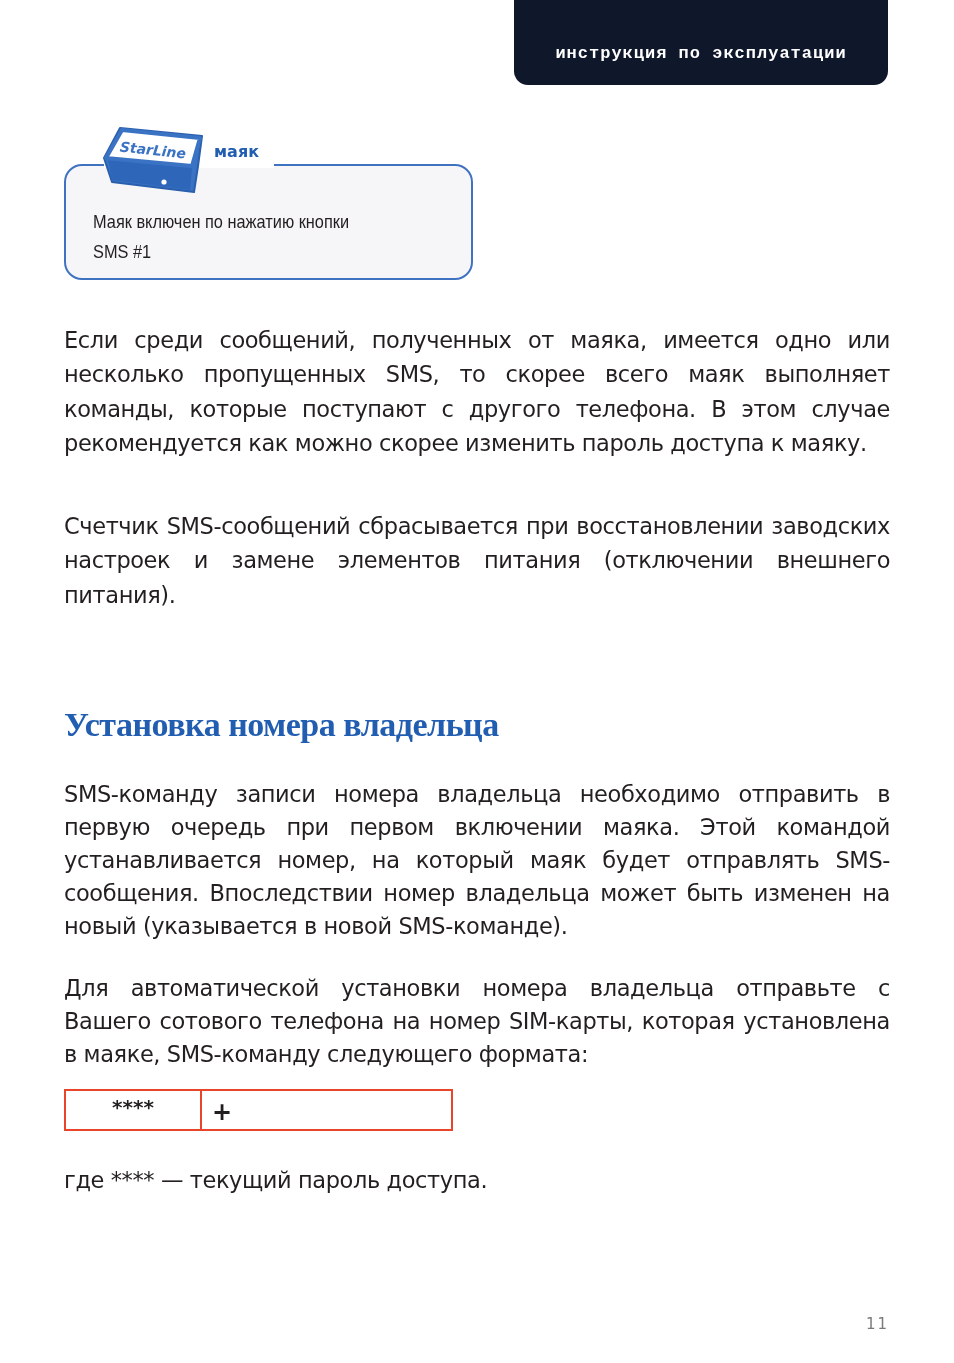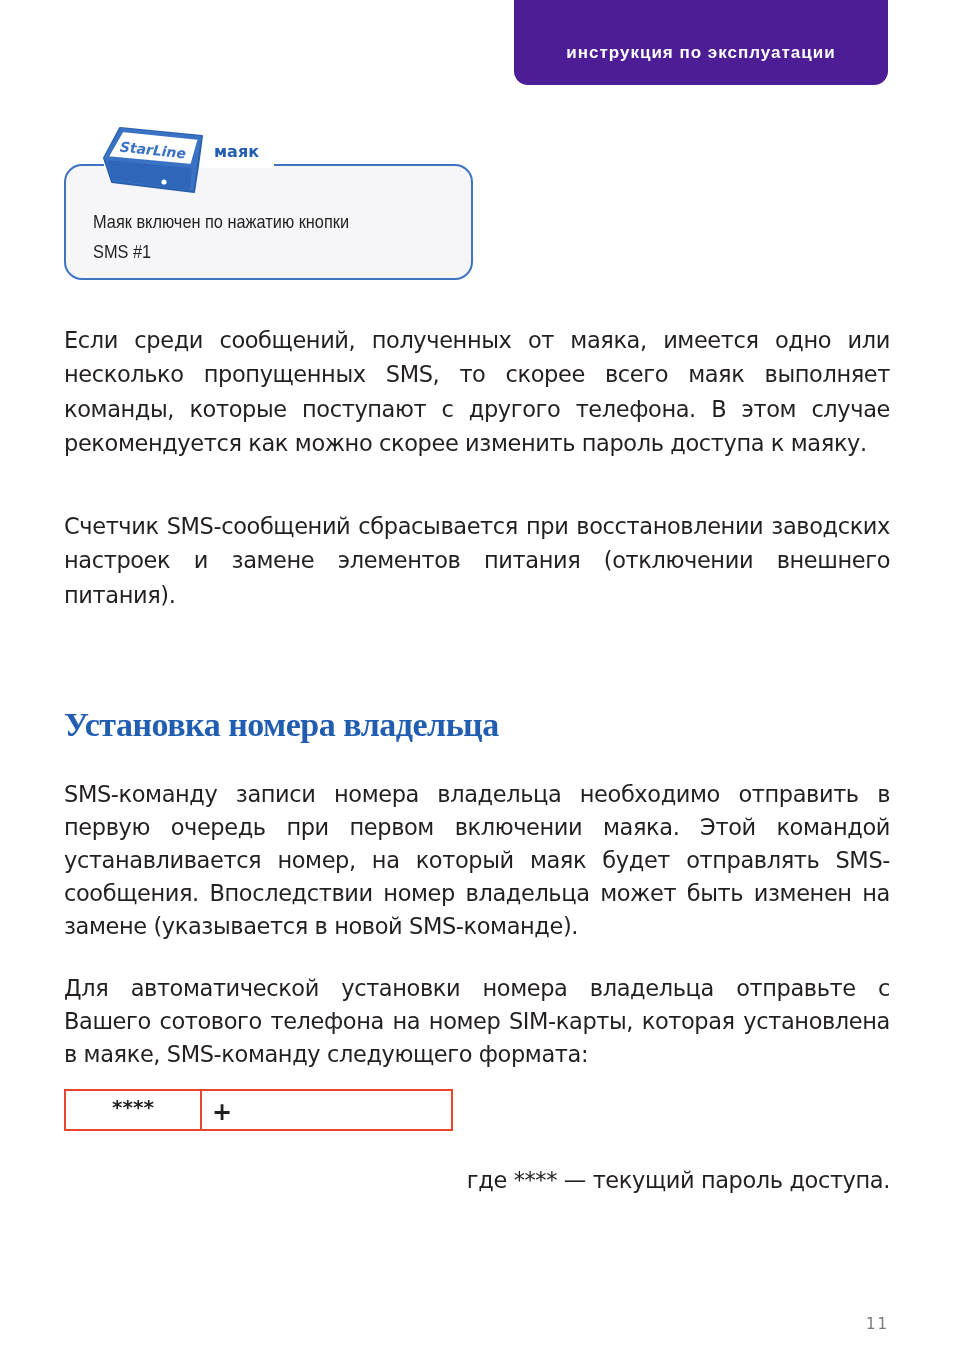--- a/index.html
+++ b/index.html
@@ -2,25 +2,25 @@
 <html><head>
 <meta charset="utf-8">
 <style>
   html, body { margin: 0; padding: 0; }
   body {
     width: 954px; height: 1363px; background: #ffffff; position: relative;
     font-family: "DejaVu Sans", sans-serif; color: #231f20; overflow: hidden;
   }
   .header-tab {
     position: absolute; left: 514px; top: 0; width: 374px; height: 85px;
-    background: #4c1d95; border-radius: 0 0 14px 14px;
+    background: #0f172a; border-radius: 0 0 14px 14px;
     color: #ffffff; font-weight: bold; font-size: 17px; letter-spacing: 1px;
     display: flex; align-items: flex-end; justify-content: center;
     padding-bottom: 22px; box-sizing: border-box;
-    font-family: Liberation Sans, sans-serif;
+    font-family: Liberation Mono, monospace;
   }
   .sms-box {
     position: absolute; left: 64px; top: 164px; width: 409px; height: 116px;
     border: 2px solid #3f73c2; border-radius: 18px; background: #f6f6f8;
     box-sizing: border-box;
   }
   .sms-box-gap {
     position: absolute; left: 38px; top: -3px; width: 170px; height: 5px; background: #ffffff;
   }
   .device-icon { position: absolute; left: 98px; top: 122px; width: 112px; height: 74px; }
@@ -33,21 +33,21 @@
     position: absolute; left: 93px; top: 207px; width: 360px;
     font-family: "Liberation Sans Narrow", "Liberation Sans", sans-serif;
     font-size: 19px; line-height: 30px; color: #231f20;
     transform: scaleX(0.86); transform-origin: left top;
   }
   .para {
     position: absolute; left: 64px; width: 826px;
     font-family: "DejaVu Sans", sans-serif; font-size: 22.5px; line-height: 34.5px;
     color: #231f20; text-align: justify; letter-spacing: -0.4px;
   }
-  .para.last-left { text-align: right; margin-top: 28px; }
+  .para.last-left { text-align: left; margin-top: 28px; }
   .section-title {
     position: absolute; left: 64px; top: 700px; color: #215db0;
     font-weight: bold; font-size: 34px; line-height: 50px;
     font-family: Liberation Serif, serif; letter-spacing: -0.5px;
   }
   .cmd-table {
     position: absolute; left: 64px; top: 1089px; width: 389px; height: 42px;
     border: 2px solid #e8452b; box-sizing: border-box; display: flex;
   }
   .cmd-cell-1 {
@@ -92,21 +92,21 @@
   <div>Маяк включен по нажатию кнопки</div>
   <div>SMS #1</div>
 </div>
 
 <p class="para" style="top:300px;">Если среди сообщений, полученных от маяка, имеется одно или несколько пропущенных SMS, то скорее всего маяк выполняет команды, которые поступают с другого телефона. В этом случае рекомендуется как можно скорее изменить пароль доступа к маяку.</p>
 
 <p class="para" style="top:486px;">Счетчик SMS-сообщений сбрасывается при восстановлении заводских настроек и замене элементов питания (отключении внешнего питания).</p>
 
 <h2 class="section-title" style="margin:0;">Установка номера владельца</h2>
 
-<p class="para" style="top:755px; line-height:33px;">SMS-команду записи номера владельца необходимо отправить в первую очередь при первом включении маяка. Этой командой устанавливается номер, на который маяк будет отправлять SMS-сообщения. Впоследствии номер владельца может быть изменен на замене (указывается в новой SMS-команде).</p>
+<p class="para" style="top:755px; line-height:33px;">SMS-команду записи номера владельца необходимо отправить в первую очередь при первом включении маяка. Этой командой устанавливается номер, на который маяк будет отправлять SMS-сообщения. Впоследствии номер владельца может быть изменен на новый (указывается в новой SMS-команде).</p>
 
 <p class="para" style="top:949px; line-height:33px;">Для автоматической установки номера владельца отправьте с Вашего сотового телефона на номер SIM-карты, которая установлена в маяке, SMS-команду следующего формата:</p>
 
 <div class="cmd-table">
   <div class="cmd-cell-1">****</div>
   <div class="cmd-cell-2">+</div>
 </div>
 
 <p class="para last-left" style="top:1135px;">где **** — текущий пароль доступа.</p>
 

